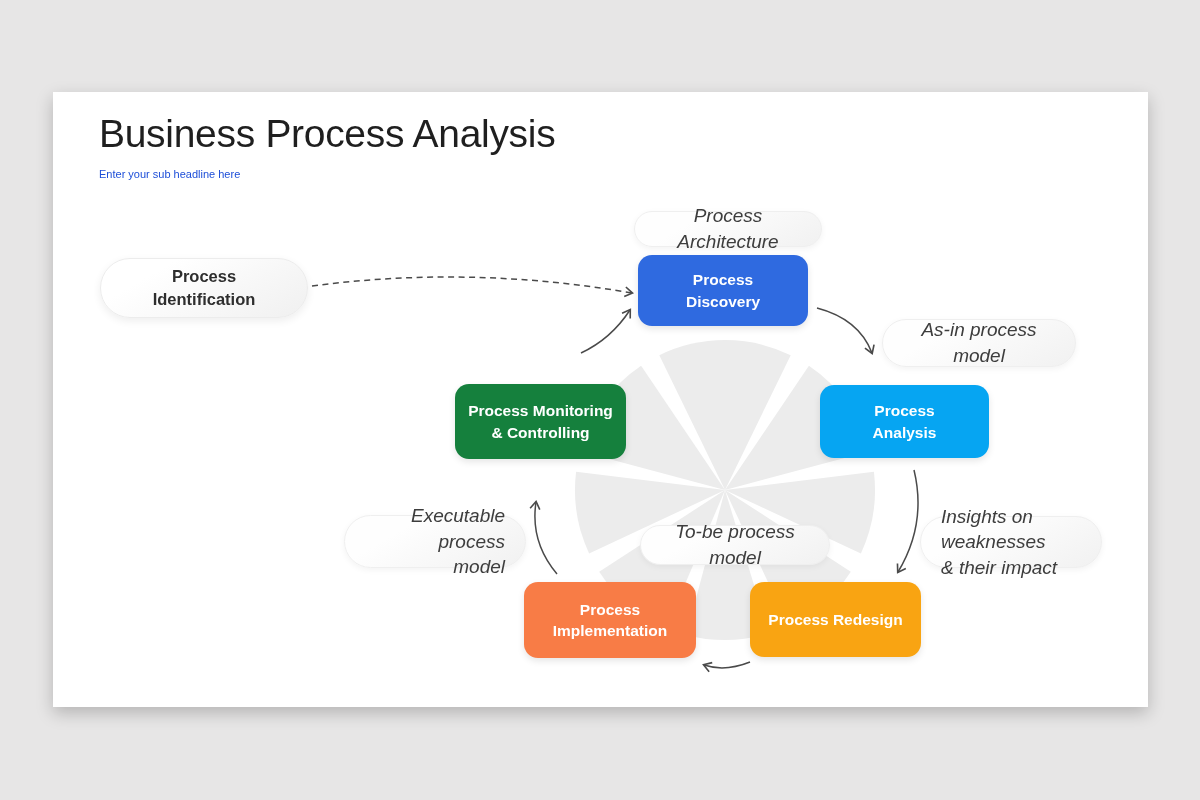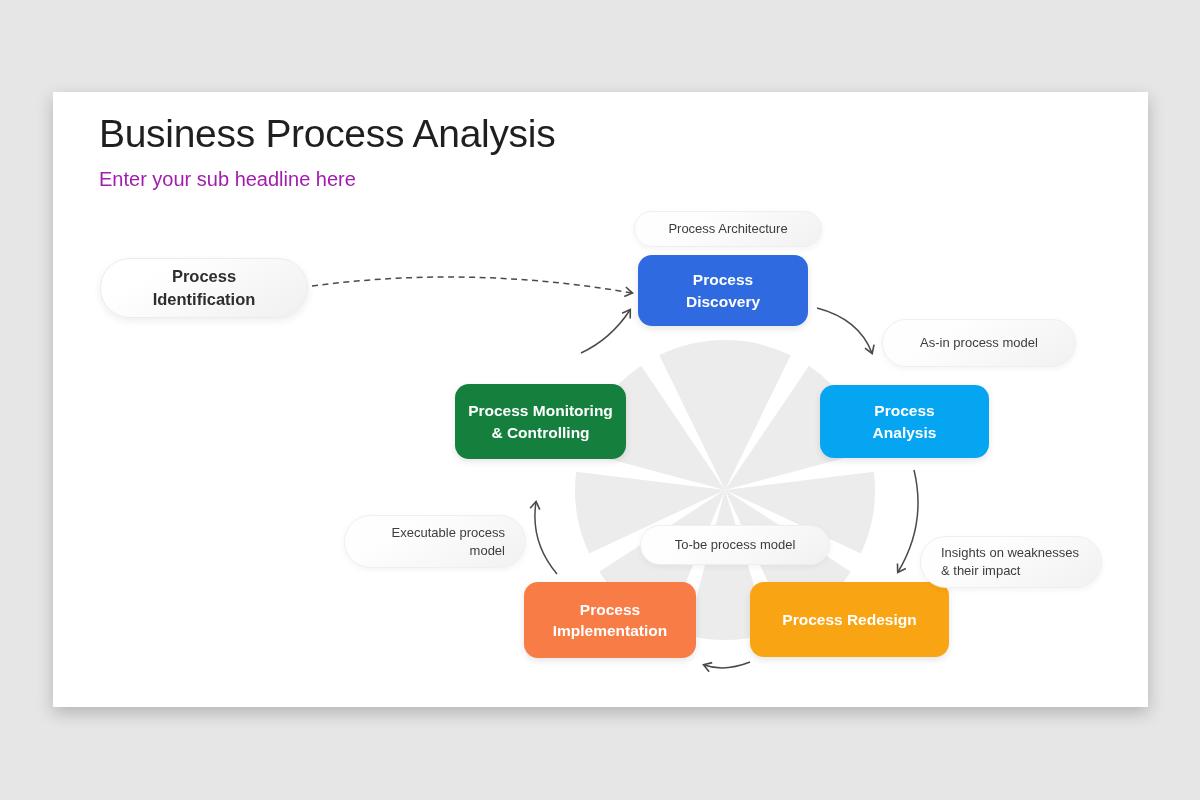--- a/index.html
+++ b/index.html
@@ -10,53 +10,53 @@
     position: absolute; left: 53px; top: 92px; width: 1095px; height: 615px;
     background: #ffffff; box-shadow: 0 6px 16px rgba(0,0,0,0.22);
   }
 
   .title {
     position: absolute; left: 46px; top: 20px;
     font-size: 39px; color: #1f1f1f; letter-spacing: -0.3px; font-weight: 400;
   }
   .subtitle {
     position: absolute; left: 46px; top: 76px;
-    font-size: 20px; color: #a21caf;
+    font-size: 11px; color: #1d4ed8;
   }
 
   svg.diagram { position: absolute; left: 0; top: 0; width: 1095px; height: 615px; }
 
   .node {
     position: absolute; display: flex; align-items: center; justify-content: center;
     text-align: center; color: #ffffff; font-size: 15.5px; line-height: 1.38;
     white-space: pre-line; border-radius: 14px;
     box-shadow: 0 3px 7px rgba(0,0,0,0.10);
     font-weight: bold;
   }
   #node-identification {
     left: 47px; top: 166px; width: 208px; height: 60px; border-radius: 30px;
     background: linear-gradient(150deg, #ffffff 25%, #f0f0f0);
     border: 1px solid #ececec; color: #2e2e2e; font-size: 16.5px;
     box-shadow: 0 3px 8px rgba(0,0,0,0.07);
   }
   #node-discovery      { left: 585px; top: 163px; width: 170px; height: 71px; }
   #node-analysis       { left: 767px; top: 293px; width: 169px; height: 73px; }
-  #node-redesign       { left: 697px; top: 490px; width: 199px; height: 75px; }
+  #node-redesign       { left: 697px; top: 490px; width: 171px; height: 75px; }
   #node-implementation { left: 471px; top: 490px; width: 172px; height: 76px; }
   #node-monitoring     { left: 402px; top: 292px; width: 171px; height: 75px; }
 
   .pill {
     position: absolute; display: flex; align-items: center; justify-content: center;
-    text-align: center; font-size: 13px; color: #3d3d3d; line-height: 1.35;
+    text-align: center; font-size: 19px; color: #3d3d3d; line-height: 1.35;
     white-space: pre-line; border-radius: 27px; padding: 12px 20px;
     background: linear-gradient(150deg, #fefefe 30%, #f1f1f1);
-    border: 1px solid #efefef; box-shadow: 0 2px 6px rgba(0,0,0,0.05);
+    border: 1px solid #efefef; box-shadow: 0 2px 6px rgba(0,0,0,0.05); font-style: italic;
   }
   .pill.align-right { justify-content: flex-end; text-align: right; }
-  .pill.align-left  { justify-content: flex-start; text-align: left; margin-top: 20px; }
+  .pill.align-left  { justify-content: flex-start; text-align: left; }
 
   #pill-architecture { left: 581px; top: 119px; width: 188px; height: 36px; }
   #pill-asin         { left: 829px; top: 211px; width: 194px; height: 48px; margin-top: 16px; }
   #pill-insights     { left: 867px; top: 424px; width: 182px; height: 52px; }
   #pill-tobe         { left: 587px; top: 433px; width: 190px; height: 40px; }
   #pill-executable   { left: 291px; top: 423px; width: 182px; height: 53px; }
   #pill-conformance  { left: 291px; top: 209px; width: 180px; height: 51px; }
 </style>
 </head>
 <body style="background: rgb(231, 230, 230);">

